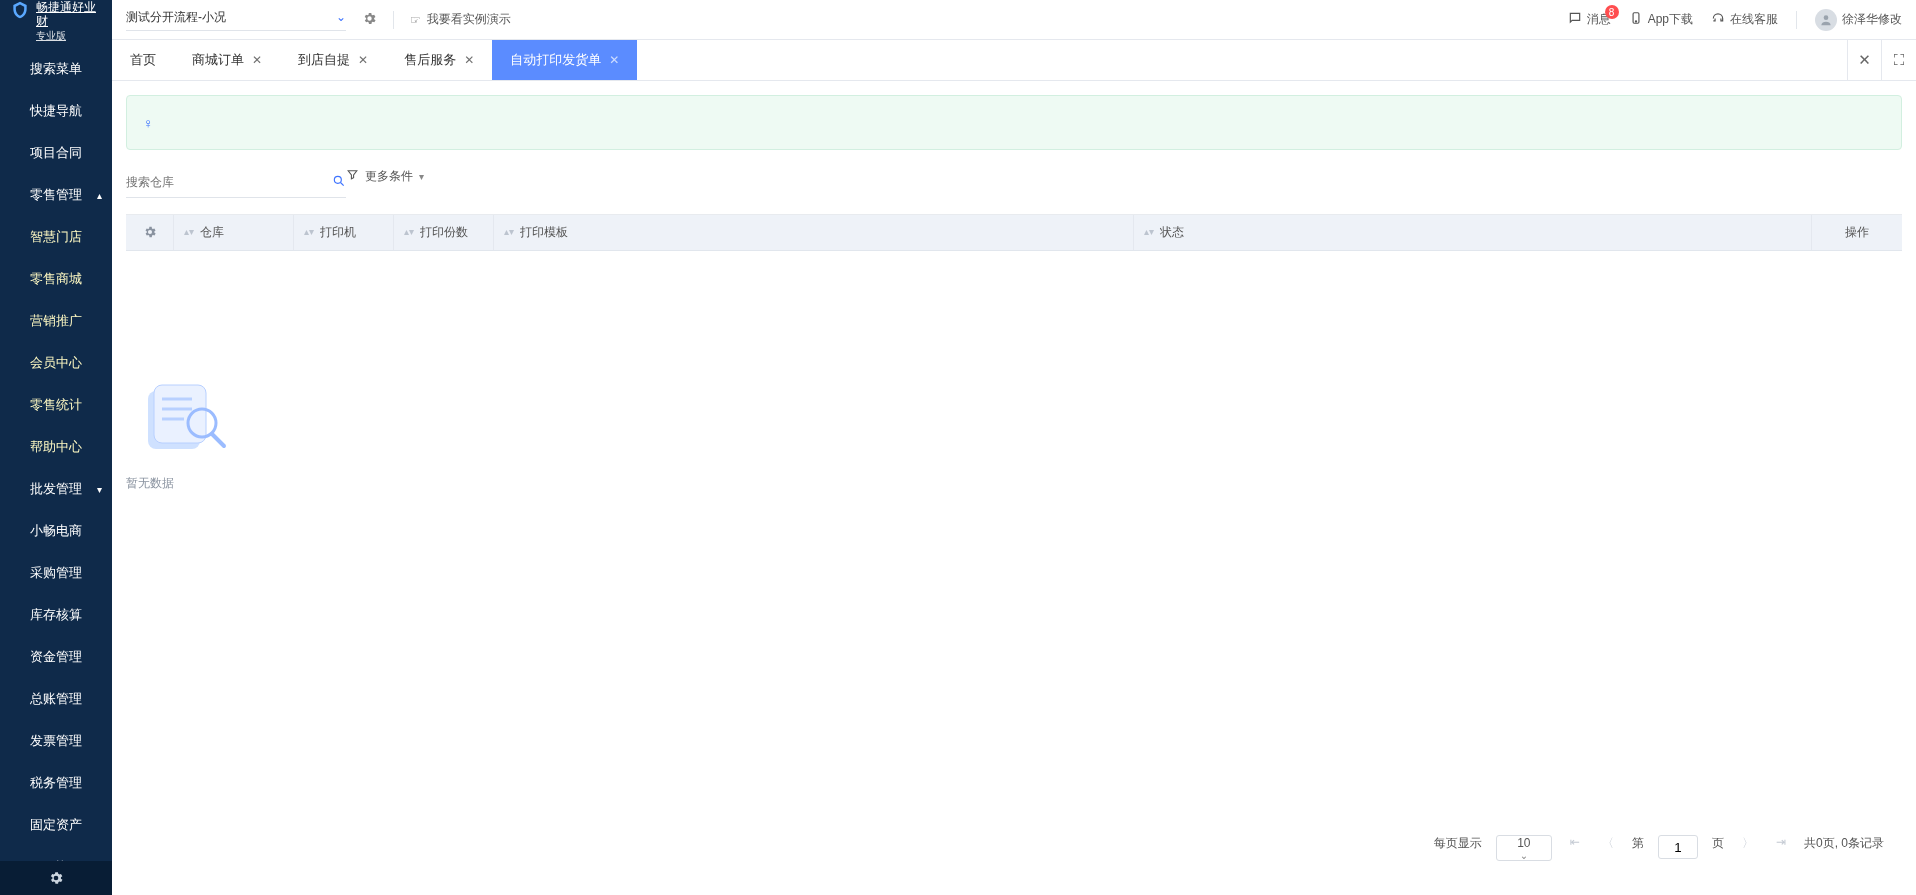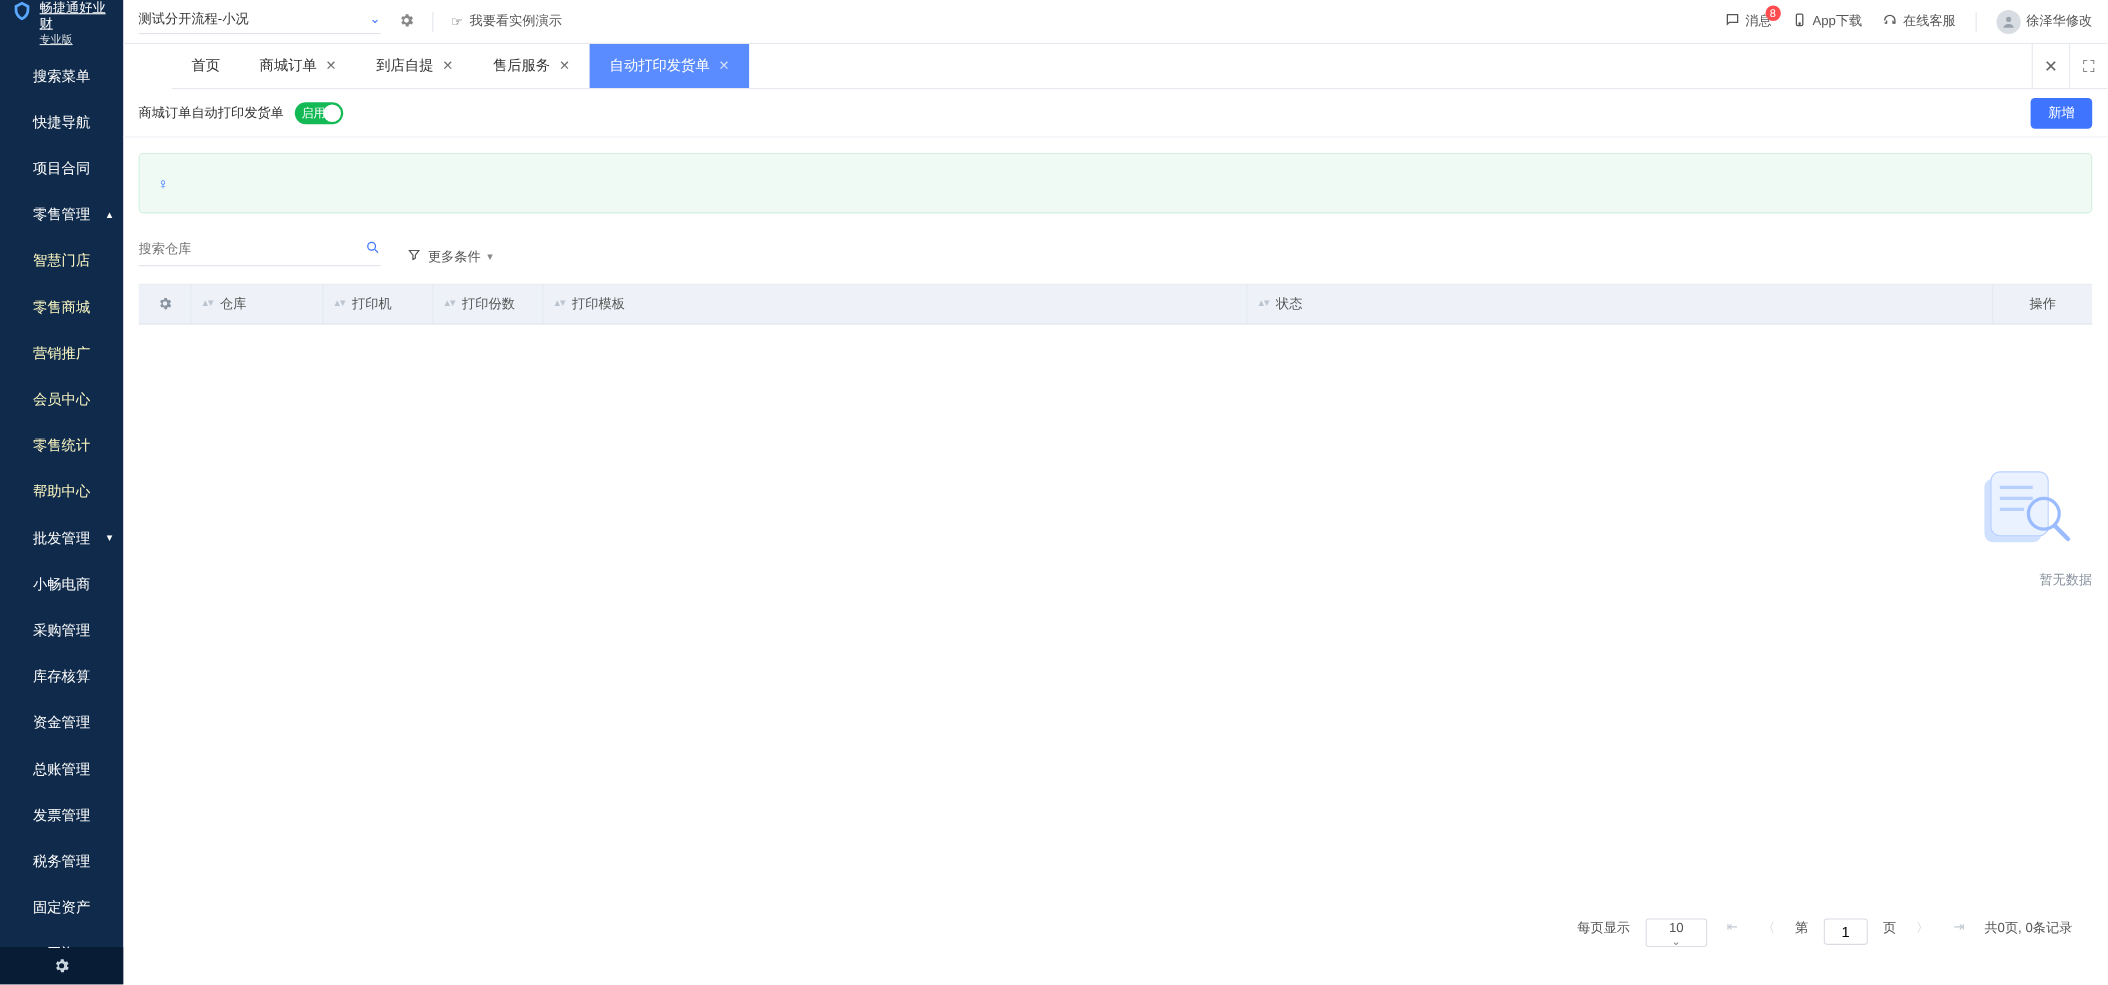--- a/index.html
+++ b/index.html
@@ -25,21 +25,21 @@
 .flow-select { display: flex; align-items: center; gap: 10px; color: #333; width: 220px; border-bottom: 1px solid #e0e4ea; padding-bottom: 4px; font-size: 12px; }
 .flow-select .chev { color: #3f74ff; margin-left: auto; }
 .top-sep { width: 1px; height: 18px; background: #e2e6eb; }
 .demo-link { display: flex; align-items: center; gap: 6px; color: #555; cursor: pointer; }
 .top-right { margin-left: auto; display: flex; align-items: center; gap: 18px; color: #555; justify-content: space-between; }
 .top-right .item { display: flex; align-items: center; gap: 5px; cursor: pointer; position: relative; }
 .badge { position: absolute; top: -6px; right: -8px; background: #ff4d4f; color: #fff; border-radius: 8px; font-size: 10px; min-width: 14px; height: 14px; display: flex; align-items: center; justify-content: center; padding: 0 3px; }
 .avatar { width: 22px; height: 22px; border-radius: 50%; background: #d8dde3; display: flex; align-items: center; justify-content: center; }
 
 
-.tabs-row { display: flex; align-items: flex-start; border-bottom: 1px solid #e5e8ee; position: relative; margin-left: 44px; }
+.tabs-row { display: flex; align-items: flex-start; border-bottom: 1px solid #e5e8ee; position: relative; }
 .tabs { display: flex; flex: 1; overflow: hidden; }
 .tab { height: 40px; padding: 0 18px; display: flex; align-items: center; gap: 8px; font-size: 13px; cursor: pointer; color: #333; white-space: nowrap; }
 .tab.active { background: #5b8cff; color: #fff; }
 .tab .x { font-size: 12px; opacity: .7; cursor: pointer; }
 .tab.active .x { color: #fff; }
 .tabs-ctrl { display: flex; border-left: 1px solid #e5e8ee; }
 .tabs-ctrl .btn { width: 34px; height: 40px; display: flex; align-items: center; justify-content: center; cursor: pointer; color: #666; font-size: 15px; border-right: 1px solid #e5e8ee; }
 .tabs-ctrl .btn:last-child { border-right: none; }
 
 
@@ -49,40 +49,40 @@
 .switch .knob { position: absolute; right: 2px; top: 2px; width: 16px; height: 16px; background: #fff; border-radius: 50%; }
 .toolbar-right { margin-left: auto; display: flex; gap: 10px; }
 .btn-primary { background: #3f74ff; color: #fff; border: none; border-radius: 4px; height: 28px; padding: 0 16px; font-size: 12px; cursor: pointer; }
 
 
 .content { flex: 1; padding: 14px; display: flex; flex-direction: column; overflow: hidden; }
 .info-box { background: #eefaf3; border: 1px solid #d2efe0; border-radius: 4px; padding: 12px 16px; display: flex; gap: 10px; font-size: 12px; color: #333; line-height: 1.9; }
 .info-box .bulb { color: #3f74ff; font-size: 14px; flex-shrink: 0; margin-top: 2px; }
 .info-box .red { color: #f03; }
 
-.filter-row { display: flex; align-items: flex-end; gap: 24px; margin: 18px 0 16px; }
+.filter-row { display: flex; align-items: flex-start; margin: 18px 0 16px; }
 .search-box { width: 220px; height: 30px; border-bottom: 1px solid #e0e4ea; display: flex; align-items: center; }
 .search-box input { flex: 1; border: none; outline: none; font-size: 12px; background: transparent; }
 .search-box .s-icon { color: #3f74ff; cursor: pointer; font-size: 14px; }
 .more-filter { display: flex; align-items: center; gap: 6px; color: #555; cursor: pointer; }
 
 
 .table-wrap { flex: 1; display: flex; flex-direction: column; border-top: 1px solid #e8ebef; }
 .t-head { display: flex; background: #eef2f8; border-bottom: 1px solid #e1e6ed; height: 36px; align-items: center; font-size: 12px; color: #555; }
 .t-head .col { display: flex; align-items: center; gap: 6px; padding: 0 10px; border-right: 1px solid #e4e8ef; height: 100%; }
 .t-head .col:last-child { border-right: none; }
 .col-gear { width: 48px; justify-content: center; }
 .col-wh { width: 120px; }
 .col-printer { width: 100px; }
 .col-copies { width: 100px; }
 .col-tpl { width: 640px; }
 .col-status { flex: 1; }
 .col-ops { width: 90px; justify-content: center; }
 .sort { color: #bcc4cf; font-size: 10px; display: flex; flex-direction: column; line-height: 6px; cursor: pointer; }
-.t-body { flex: 1; display: flex; flex-direction: column; align-items: flex-end; justify-content: flex-start; padding-top: 120px; color: #8a93a0; }
+.t-body { flex: 1; display: flex; flex-direction: column; align-items: flex-start; justify-content: flex-start; padding-top: 120px; color: #8a93a0; }
 .empty-svg { width: 120px; height: 90px; margin-bottom: 14px; }
 
 
 .pager { height: 46px; display: flex; justify-content: flex-end; padding: 0 18px; gap: 14px; color: #555; font-size: 12px; }
 .pager .sel { width: 56px; height: 26px; border: 1px solid #d9dde3; border-radius: 3px; display: flex; align-items: center; justify-content: space-between; padding: 0 0; cursor: pointer; flex-direction: column; }
 .pager .nav { color: #c4cad3; cursor: pointer; padding: 0 4px; }
 .pager input { width: 40px; height: 24px; border: 1px solid #d9dde3; border-radius: 3px; text-align: center; outline: none; }
 .ico { width: 14px; height: 14px; }
 </style>
 </head>
@@ -251,32 +251,20 @@
             <span>自动打印发货单</span>
             <span class="x">✕</span>
           </div>
         </div>
       <div class="tabs-ctrl">
         <div class="btn">✕</div>
         <div class="btn">⛶</div>
       </div>
     </div>
 
-    <div class="toolbar">
-      <div class="toggle-wrap">
-        <span>商城订单自动打印发货单</span>
-        <div class="switch">
-          <span>启用</span>
-          <span class="knob"></span>
-        </div>
-      </div>
-      <div class="toolbar-right">
-        <button class="btn-primary">新增</button>
-      </div>
-    </div>
 
     <div class="content">
       <div class="info-box">
         <span class="bulb">♀</span>
       </div>
 
       <div class="filter-row">
         <div class="search-box">
           <input placeholder="搜索仓库" style="">
           <span class="s-icon">

